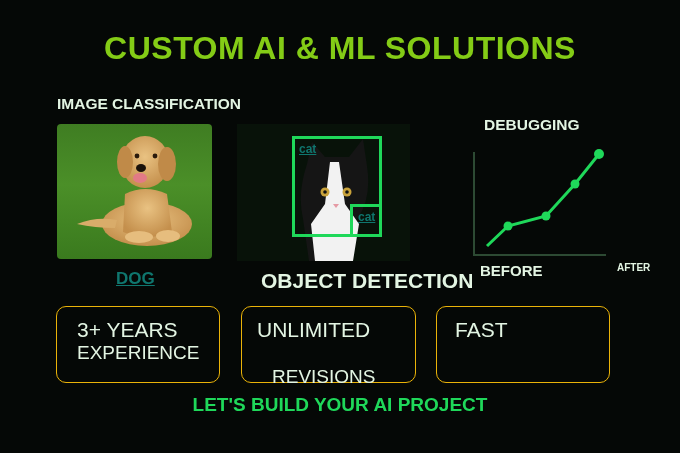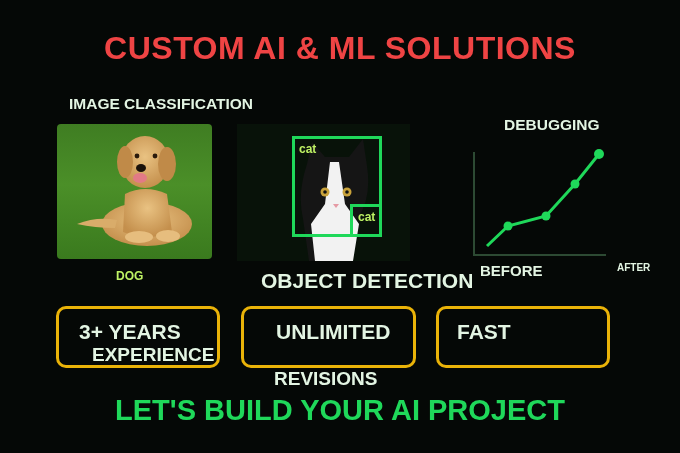--- a/index.html
+++ b/index.html
@@ -1,33 +1,33 @@
 <!DOCTYPE html>
 <html><head>
 <meta charset="utf-8">
 <style>
   html,body{margin:0;padding:0;}
   body{width:680px;height:453px;background:#050806;position:relative;overflow:hidden;font-family:"Liberation Sans","DejaVu Sans",sans-serif;}
   .abs{position:absolute;}
-  .title{left:0;width:680px;top:30px;text-align:center;color:#ef4444;font-weight:bold;font-size:32px;letter-spacing:0.5px;}
+  .title{left:0;width:680px;top:30px;text-align:center;color:#84cc16;font-weight:bold;font-size:32px;letter-spacing:0.5px;}
   .sec-label{color:#e3f5e3;font-weight:bold;font-size:15.5px;}
-  .green{color:#bef264;}
+  .green{color:#0f766e;text-decoration:underline;}
   .dog-img{left:57px;top:124px;width:155px;height:135px;border-radius:4px;overflow:hidden;background:linear-gradient(180deg,#3f7d22 0%,#4b8f28 45%,#3a7a1e 100%);}
   .cat-img{left:237px;top:124px;width:173px;height:137px;background:#081209;}
-  .box{border:3px solid #eab308;border-radius:10px;box-sizing:border-box;top:306px;height:62px;color:#e3f5e3;font-weight:bold;}
+  .box{border:1px solid #eab308;border-radius:10px;box-sizing:border-box;top:306px;height:77px;color:#e3f5e3;font-weight:normal;}
   .box .l1{font-size:21px;line-height:24px;}
   .box .l2{font-size:19px;line-height:22px;}
-  .cta{left:0;width:680px;top:394px;text-align:center;color:#1fd85a;font-weight:bold;font-size:29px;}
+  .cta{left:0;width:680px;top:394px;text-align:center;color:#1fd85a;font-weight:bold;font-size:19px;}
 </style>
 </head>
 <body>
 
 <div class="abs title">CUSTOM AI &amp; ML SOLUTIONS</div>
 
-<div class="abs sec-label" style="left:57px;top:95px;margin-left:12px;">IMAGE CLASSIFICATION</div>
+<div class="abs sec-label" style="left:57px;top:95px;">IMAGE CLASSIFICATION</div>
 
 <div class="abs dog-img">
   <svg width="155" height="135" viewBox="0 0 155 135">
     <defs>
       <radialGradient id="fur" cx="50%" cy="40%" r="60%">
         <stop offset="0%" stop-color="#e9c282"></stop>
         <stop offset="100%" stop-color="#c48f4c"></stop>
       </radialGradient>
     </defs>
     <ellipse cx="90" cy="100" rx="45" ry="22" fill="url(#fur)"></ellipse>
@@ -37,21 +37,21 @@
     <ellipse cx="111" cy="112" rx="12" ry="6" fill="#e6bd7e"></ellipse>
     <ellipse cx="88" cy="38" rx="24" ry="26" fill="url(#fur)"></ellipse>
     <ellipse cx="68" cy="38" rx="8" ry="16" fill="#c08a48"></ellipse>
     <ellipse cx="110" cy="40" rx="9" ry="17" fill="#c08a48"></ellipse>
     <circle cx="80" cy="32" r="2.4" fill="#2a1a0c"></circle>
     <circle cx="98" cy="32" r="2.4" fill="#2a1a0c"></circle>
     <ellipse cx="84" cy="44" rx="5" ry="4" fill="#1a110a"></ellipse>
     <ellipse cx="83" cy="54" rx="7" ry="5" fill="#e27a86"></ellipse>
   </svg>
 </div>
-<div class="abs green" style="left:116px;top:269px;font-weight:bold;font-size:12px;">DOG</div>
+<div class="abs green" style="left:116px;top:269px;font-weight:bold;font-size:17px;">DOG</div>
 
 <div class="abs cat-img">
   <svg width="173" height="137" viewBox="0 0 173 137">
     <path d="M70 40 L75 18 L88 33 L112 33 L126 15 L130 42 Q135 75 120 95 L110 137 L72 137 L66 95 Q60 70 70 40Z" fill="#151515"></path>
     <path d="M93 38 L102 38 L108 80 L122 100 L116 137 L78 137 L74 100 L88 80Z" fill="#f2f2f2"></path>
     <circle cx="88" cy="68" r="4.5" fill="#c9a23a"></circle>
       <circle cx="88" cy="68" r="1.8" fill="#111"></circle>
     <circle cx="110" cy="68" r="4.5" fill="#c9a23a"></circle>
       <circle cx="110" cy="68" r="1.8" fill="#111"></circle>
     <path d="M96 80 L102 80 L99 84Z" fill="#e59aa4"></path>
@@ -59,37 +59,37 @@
 </div>
 
 <div class="abs" style="left:292px;top:136px;width:90px;height:101px;border:3px solid #1fd85a;box-sizing:border-box;">
   <span class="abs green" style="left:4px;top:3px;font-weight:bold;font-size:12px;">cat</span>
 </div>
 <div class="abs" style="left:350px;top:204px;width:32px;height:33px;border:3px solid #1fd85a;box-sizing:border-box;">
   <span class="abs green" style="left:5px;top:3px;font-weight:bold;font-size:12px;">cat</span>
 </div>
 <div class="abs sec-label" style="left:261px;top:269px;font-size:21px;">OBJECT DETECTION</div>
 
-<div class="abs sec-label" style="left:504px;top:116px;">DEBUGGING</div>
+<div class="abs sec-label" style="left:484px;top:116px;">DEBUGGING</div>
 <svg class="abs" style="left:460px;top:140px;" width="160" height="125" viewBox="460 140 160 125">
   <path d="M474 152 L474 255 L606 255" fill="none" stroke="#2d4a33" stroke-width="2"></path>
   <polyline points="487,246 508,226 546,216 575,184 599,154" fill="none" stroke="#1fd85a" stroke-width="3"></polyline>
   <circle cx="508" cy="226" r="4.5" fill="#1fd85a"></circle>
   <circle cx="546" cy="216" r="4.5" fill="#1fd85a"></circle>
   <circle cx="575" cy="184" r="4.5" fill="#1fd85a"></circle>
   <circle cx="599" cy="154" r="5" fill="#1fd85a"></circle>
 </svg>
 <div class="abs sec-label" style="left:480px;top:262px;font-size:15px;">BEFORE</div>
 <div class="abs sec-label" style="left:579px;top:262px;font-size:10px;margin-left:38px;">AFTER</div>
 
 <div class="abs box" style="left:56px;width:164px;">
   <div class="l1 abs" style="left:20px;top:11px;">3+ YEARS</div>
-  <div class="l2 abs" style="left:33px;top:35px;text-align:center;">EXPERIENCE</div>
+  <div class="l2 abs" style="left:20px;top:35px;text-align:center;">EXPERIENCE</div>
 </div>
 <div class="abs box" style="left:241px;width:175px;">
-  <div class="l1 abs" style="left:32px;top:11px;text-align:right;">UNLIMITED</div>
+  <div class="l1 abs" style="left:15px;top:11px;text-align:right;">UNLIMITED</div>
   <div class="l2 abs" style="left:30px;top:35px;margin-top:24px;">REVISIONS</div>
 </div>
 <div class="abs box" style="left:436px;width:174px;text-align:center;">
   <div class="l1 abs" style="left:18px;top:11px;">FAST</div>
 </div>
 
 <div class="abs cta">LET'S BUILD YOUR AI PROJECT</div>
 
 </body></html>

